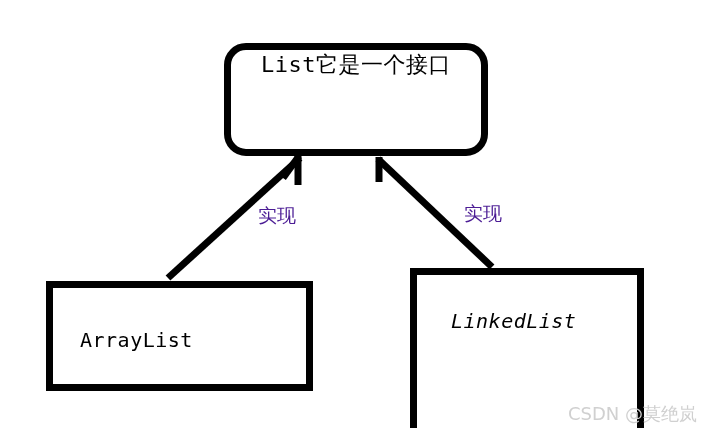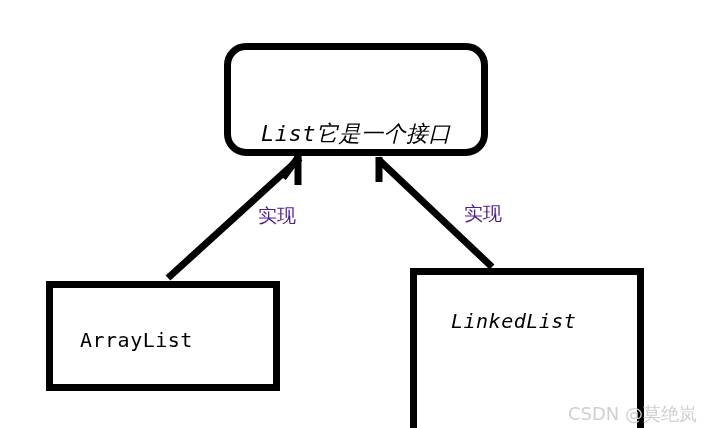--- a/index.html
+++ b/index.html
@@ -28,31 +28,30 @@
     border: 7px solid #000000;
     box-sizing: border-box;
   }
   .node-interface {
     left: 224px;
     top: 43px;
     width: 264px;
     height: 113px;
     border-radius: 22px;
     display: flex;
-    align-items: flex-end;
+    align-items: flex-start;
     justify-content: center;
-    font-style: italic;
   }
   .node-class {
     display: block;
   }
   .node-arraylist {
     left: 46px;
     top: 281px;
-    width: 234px;
+    width: 267px;
     height: 110px;
   }
   .node-linkedlist {
     left: 410px;
     top: 268px;
     width: 234px;
     height: 167px;
     font-style: italic;
   }
   .node-label {

